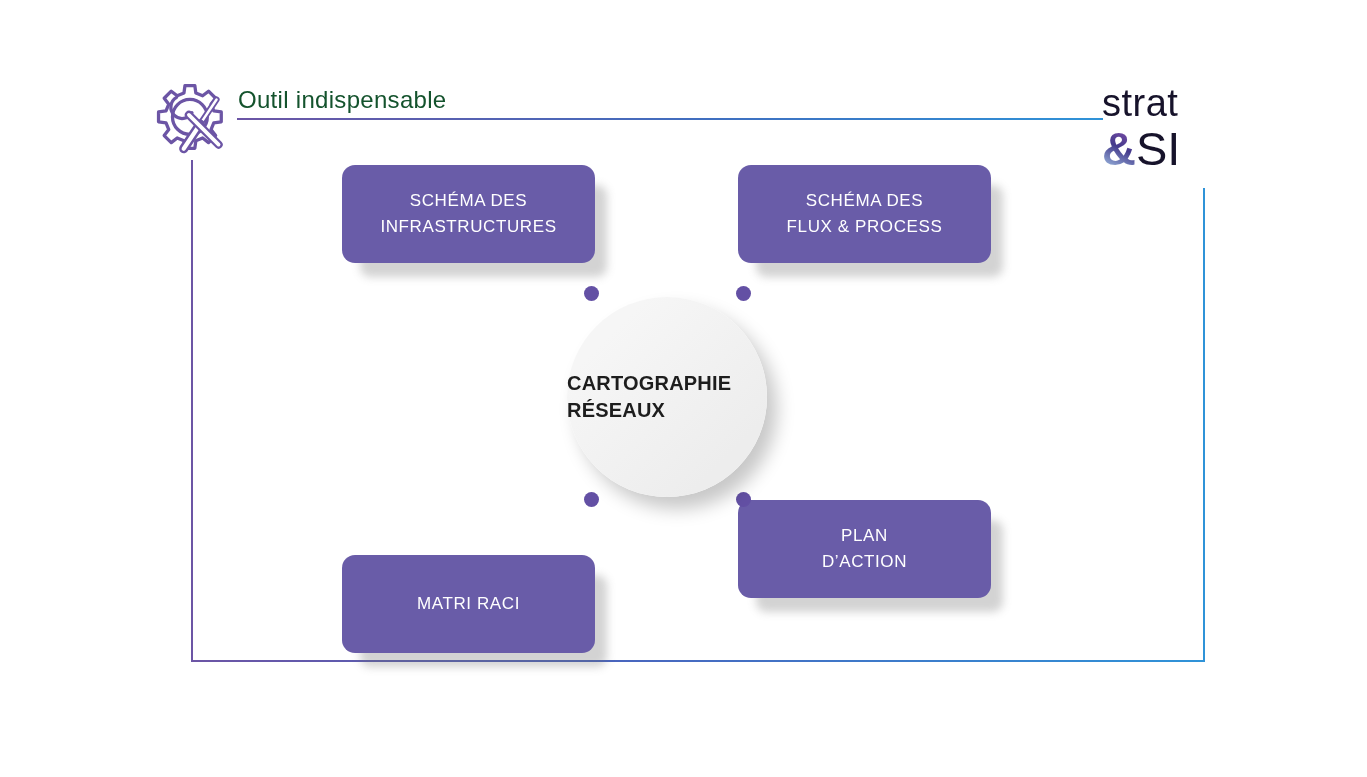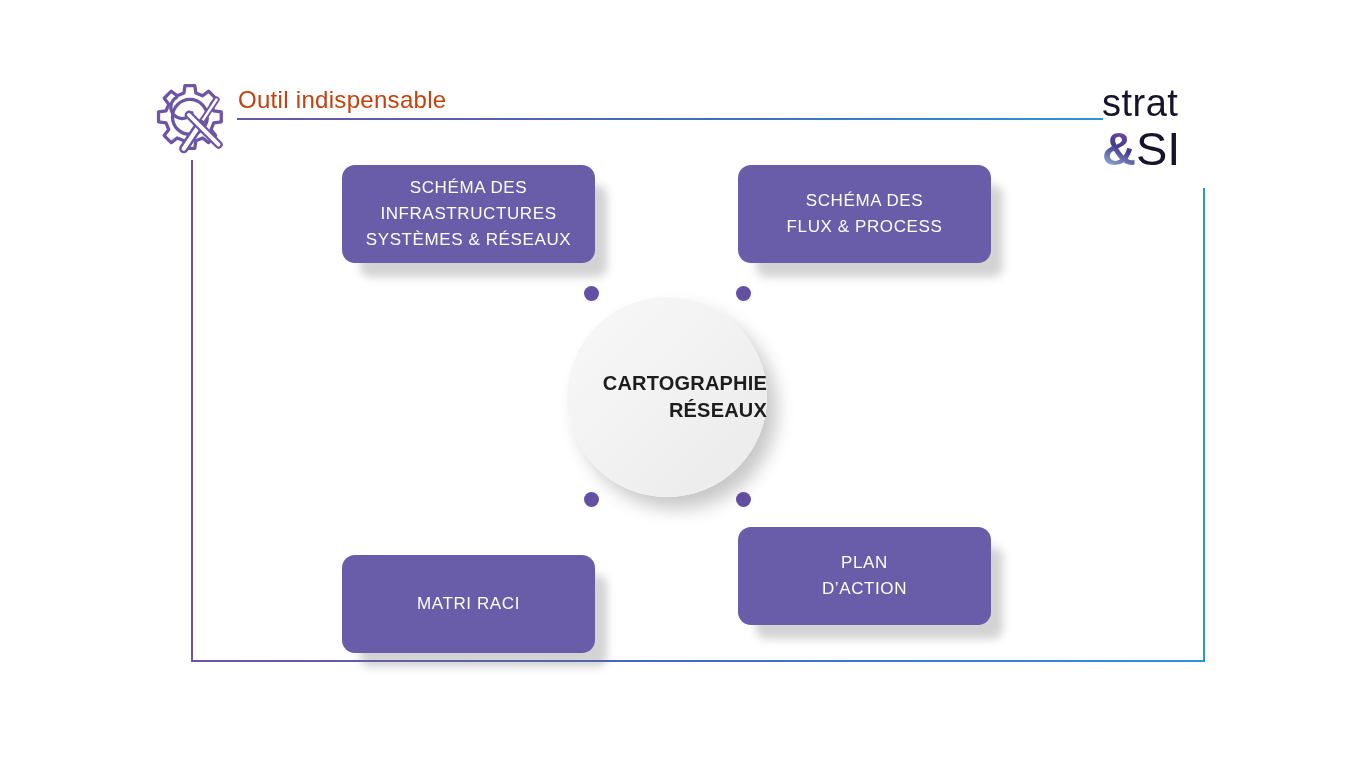--- a/index.html
+++ b/index.html
@@ -12,21 +12,21 @@
   .line { position: absolute; }
   .line-top    { left: 237px; top: 118px; width: 866px; height: 2px;
                  background: linear-gradient(to right, #6C55A5, #3f6fc0 55%, #2F93D8); }
   .line-left   { left: 191px; top: 160px; width: 2px; height: 501px; background: #6C55A5; }
   .line-bottom { left: 191px; top: 660px; width: 1014px; height: 2px;
                  background: linear-gradient(to right, #6C55A5, #4a64bd 40%, #2F93D8); }
   .line-right  { left: 1203px; top: 188px; width: 2px; height: 473px; background: #2F93D8; }
 
   
   .tools-icon { position: absolute; left: 153px; top: 80px; width: 82px; height: 82px; }
-  .page-title { position: absolute; left: 238px; top: 86px; font-size: 24px; color: #c2410c;
+  .page-title { position: absolute; left: 238px; top: 86px; font-size: 24px; color: #14532d;
                 letter-spacing: 0.3px; }
 
   
   .logo { position: absolute; left: 1102px; top: 84px; width: 112px; text-align: left;
           line-height: 1; color: #17132b; }
   .logo-top { font-size: 38px; font-weight: 400; letter-spacing: 0.5px; display: block; }
   .logo-bottom { display: block; margin-top: 3px; font-size: 47px; font-weight: 800;
                  letter-spacing: 0px; }
   .logo-amp { background: linear-gradient(205deg, #8a52ae 8%, #443a8c 48%, #a6c9ea 92%);
               -webkit-background-clip: text; background-clip: text;
@@ -35,29 +35,29 @@
 
   
   .pbox { position: absolute; width: 253px; height: 98px; background: #695CA8;
           border-radius: 13px; display: flex; flex-direction: column; justify-content: center;
           align-items: center; color: #ffffff; font-size: 17px; line-height: 26px;
           letter-spacing: 0.6px; font-weight: 400; text-align: center;
           box-shadow: 15px 17px 9px -3px rgba(110,110,110,0.30); }
   .pbox-tl { left: 342px; top: 165px; }
   .pbox-tr { left: 738px; top: 165px; }
   .pbox-bl { left: 342px; top: 527px; margin-top: 28px; }
-  .pbox-br { left: 738px; top: 527px; }
+  .pbox-br { left: 738px; top: 500px; }
 
   
   .center-circle { position: absolute; left: 567px; top: 297px; width: 200px; height: 200px;
                    border-radius: 50%;
                    background: linear-gradient(135deg, #f6f6f6 20%, #ededed 80%);
                    box-shadow: 10px 12px 18px rgba(0,0,0,0.22);
                    display: flex; flex-direction: column; justify-content: center;
-                   align-items: flex-end; text-align: center;
+                   align-items: flex-start; text-align: center;
                    color: #1d1d1d; font-size: 20px; font-weight: 700; line-height: 27px;
                    letter-spacing: 0.2px; }
 
   
   .dot { position: absolute; width: 15px; height: 15px; border-radius: 50%; background: #6350A4; }
   .dot-tl { left: 584px; top: 286px; }
   .dot-tr { left: 736px; top: 286px; }
   .dot-bl { left: 584px; top: 492px; }
   .dot-br { left: 736px; top: 492px; }
 </style>
@@ -92,21 +92,20 @@
   <div class="page-title">Outil indispensable</div>
 
   <div class="logo">
     <span class="logo-top">strat</span>
     <span class="logo-bottom"><span class="logo-amp">&amp;</span><span class="logo-si">SI</span></span>
   </div>
 
   <div class="pbox pbox-tl">
     <div>SCHÉMA DES</div>
     <div>INFRASTRUCTURES</div>
-    <div>SYSTÈMES &amp; RÉSEAUX</div>
   </div>
 
   <div class="pbox pbox-tr">
     <div>SCHÉMA DES</div>
     <div>FLUX &amp; PROCESS</div>
   </div>
 
   <div class="pbox pbox-bl">
     <div>MATRI RACI</div>
   </div>

